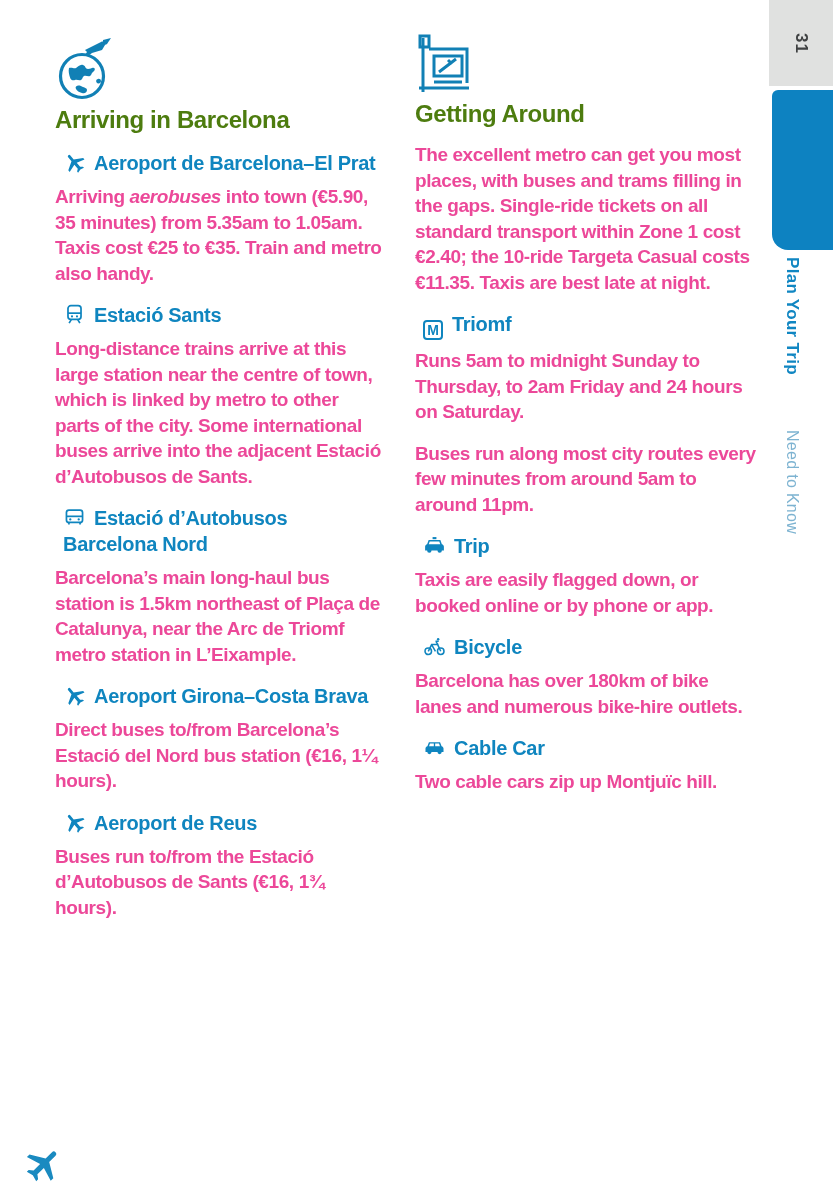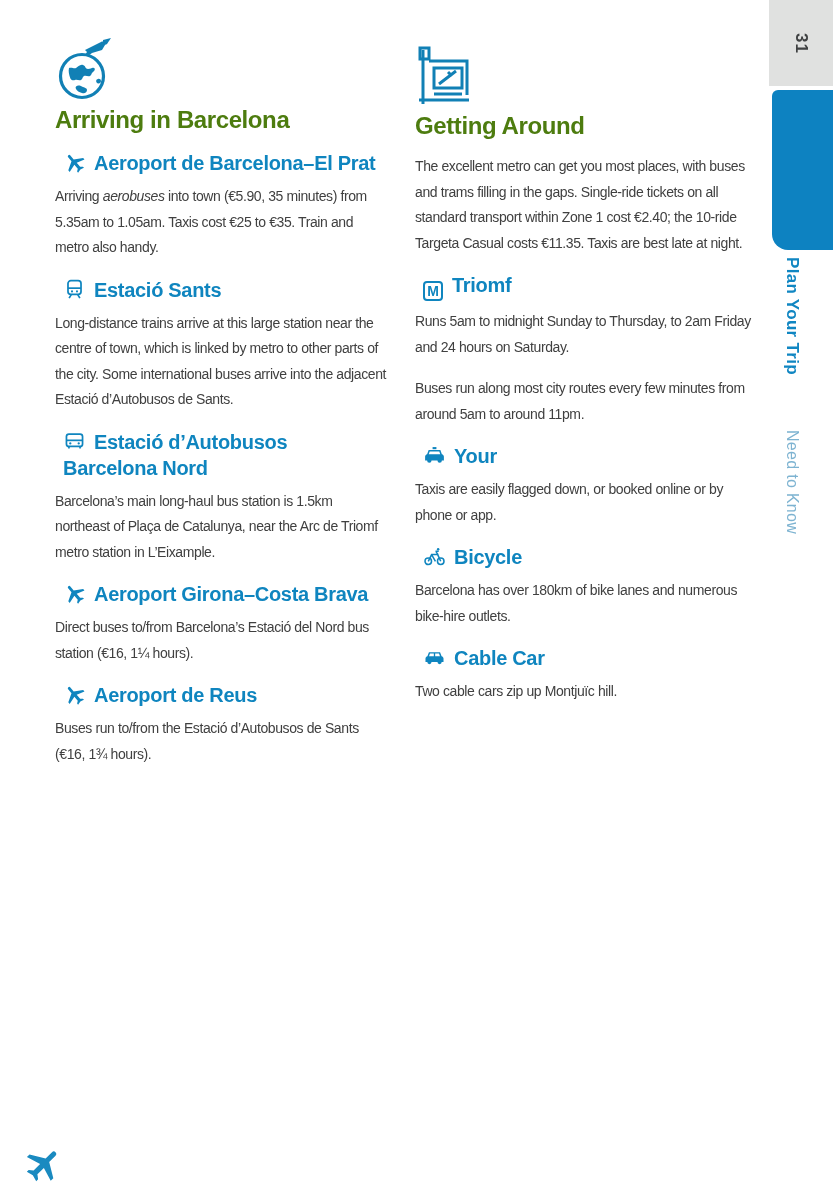--- a/index.html
+++ b/index.html
@@ -2,21 +2,21 @@
 <html><head>
 <meta charset="utf-8">
 <style>
   html,body { margin:0; padding:0; background:#fff; }
   .page {
     position:relative; width:833px; height:1201px; background:#ffffff;
     font-family:"Liberation Sans", sans-serif; overflow:hidden;
   }
   .col { position:absolute; }
   .col-left  { left:55px;  top:38px; width:332px; }
-  .col-right { left:415px; top:44px; width:344px; }
+  .col-right { left:415px; top:32px; width:344px; }
 
   .col-icon { height:66px; margin-bottom:2px; color:#1180b5; }
   .h1 {
     margin:0 0 14px 0; font-size:24px; font-weight:bold; color:#4d7c0f;
     letter-spacing:-0.4px; line-height:28px;
   }
   .section { margin-top:16px; }
   .sec-head {
     margin:8px; font-size:20px; font-weight:bold; color:#0f85bf;
     line-height:26px; letter-spacing:-0.3px;
@@ -27,22 +27,23 @@
   }
   .sec-icon svg { width:100%; height:100%; display:block; }
   .tilt svg { transform:rotate(-40deg); }
   .metro-box {
     display:inline-flex; width:20px; height:20px; margin-right:9px;
     border:2px solid #0f85bf; border-radius:4px; color:#0f85bf;
     font-size:14px; font-weight:bold; align-items:center; justify-content:center;
     vertical-align:-4px; box-sizing:border-box;
   }
   .body {
-    margin:6px 0 0 0; font-size:14px; line-height:25.5px; color:#404040;
+    margin:6px 0 0 0; font-size:19px; line-height:25.5px; color:#ec4899;
     letter-spacing:-0.4px;
+    font-weight:bold;
   }
   .body i { font-style:italic; }
 
   
   .pageno-strip {
     position:absolute; left:769px; top:0; width:64px; height:86px;
     background:#e0e1e0; display:flex; align-items:center; justify-content:center;
   }
   .pageno {
     writing-mode:vertical-rl; font-size:17px; font-weight:bold; color:#3f4142;
@@ -149,21 +150,21 @@
 
     <div class="section">
       <p class="body">Buses run along most city routes every few minutes from around 5am to around 11pm.</p>
     </div>
 
     <div class="section">
       <h3 class="sec-head"><span class="sec-icon"><svg viewBox="0 0 24 24" fill="currentColor">
               <path d="M10 3.2h4v2.2h-4z"></path>
               <path d="M5.9 6.2h12.2l1.6 4.5c1.2.3 2.1 1.3 2.1 2.6v3.9h-2.1a2.3 2.3 0 1 1-4.6 0H8.9a2.3 2.3 0 1 1-4.6 0H2.2v-3.9c0-1.3.9-2.3 2.1-2.6z"></path>
               <path fill="#fff" d="M7 7.8h10l1 2.9H6z"></path>
-            </svg></span><span>Your</span></h3>
+            </svg></span><span>Trip</span></h3>
       <p class="body">Taxis are easily flagged down, or booked online or by phone or app.</p>
     </div>
 
     <div class="section">
       <h3 class="sec-head"><span class="sec-icon"><svg viewBox="0 0 24 24" fill="none" stroke="currentColor" stroke-width="1.6">
               <circle cx="5.5" cy="17" r="3.4"></circle>
               <circle cx="18.5" cy="17" r="3.4"></circle>
               <path d="M5.5 17 9 10h6.3l3.2 7M9 10l4 7"></path>
               <path d="M13.7 7.2 15.6 10M13 6.5h3.4"></path>
               <circle cx="15.8" cy="4.4" r="1.3" fill="currentColor" stroke="none"></circle>

